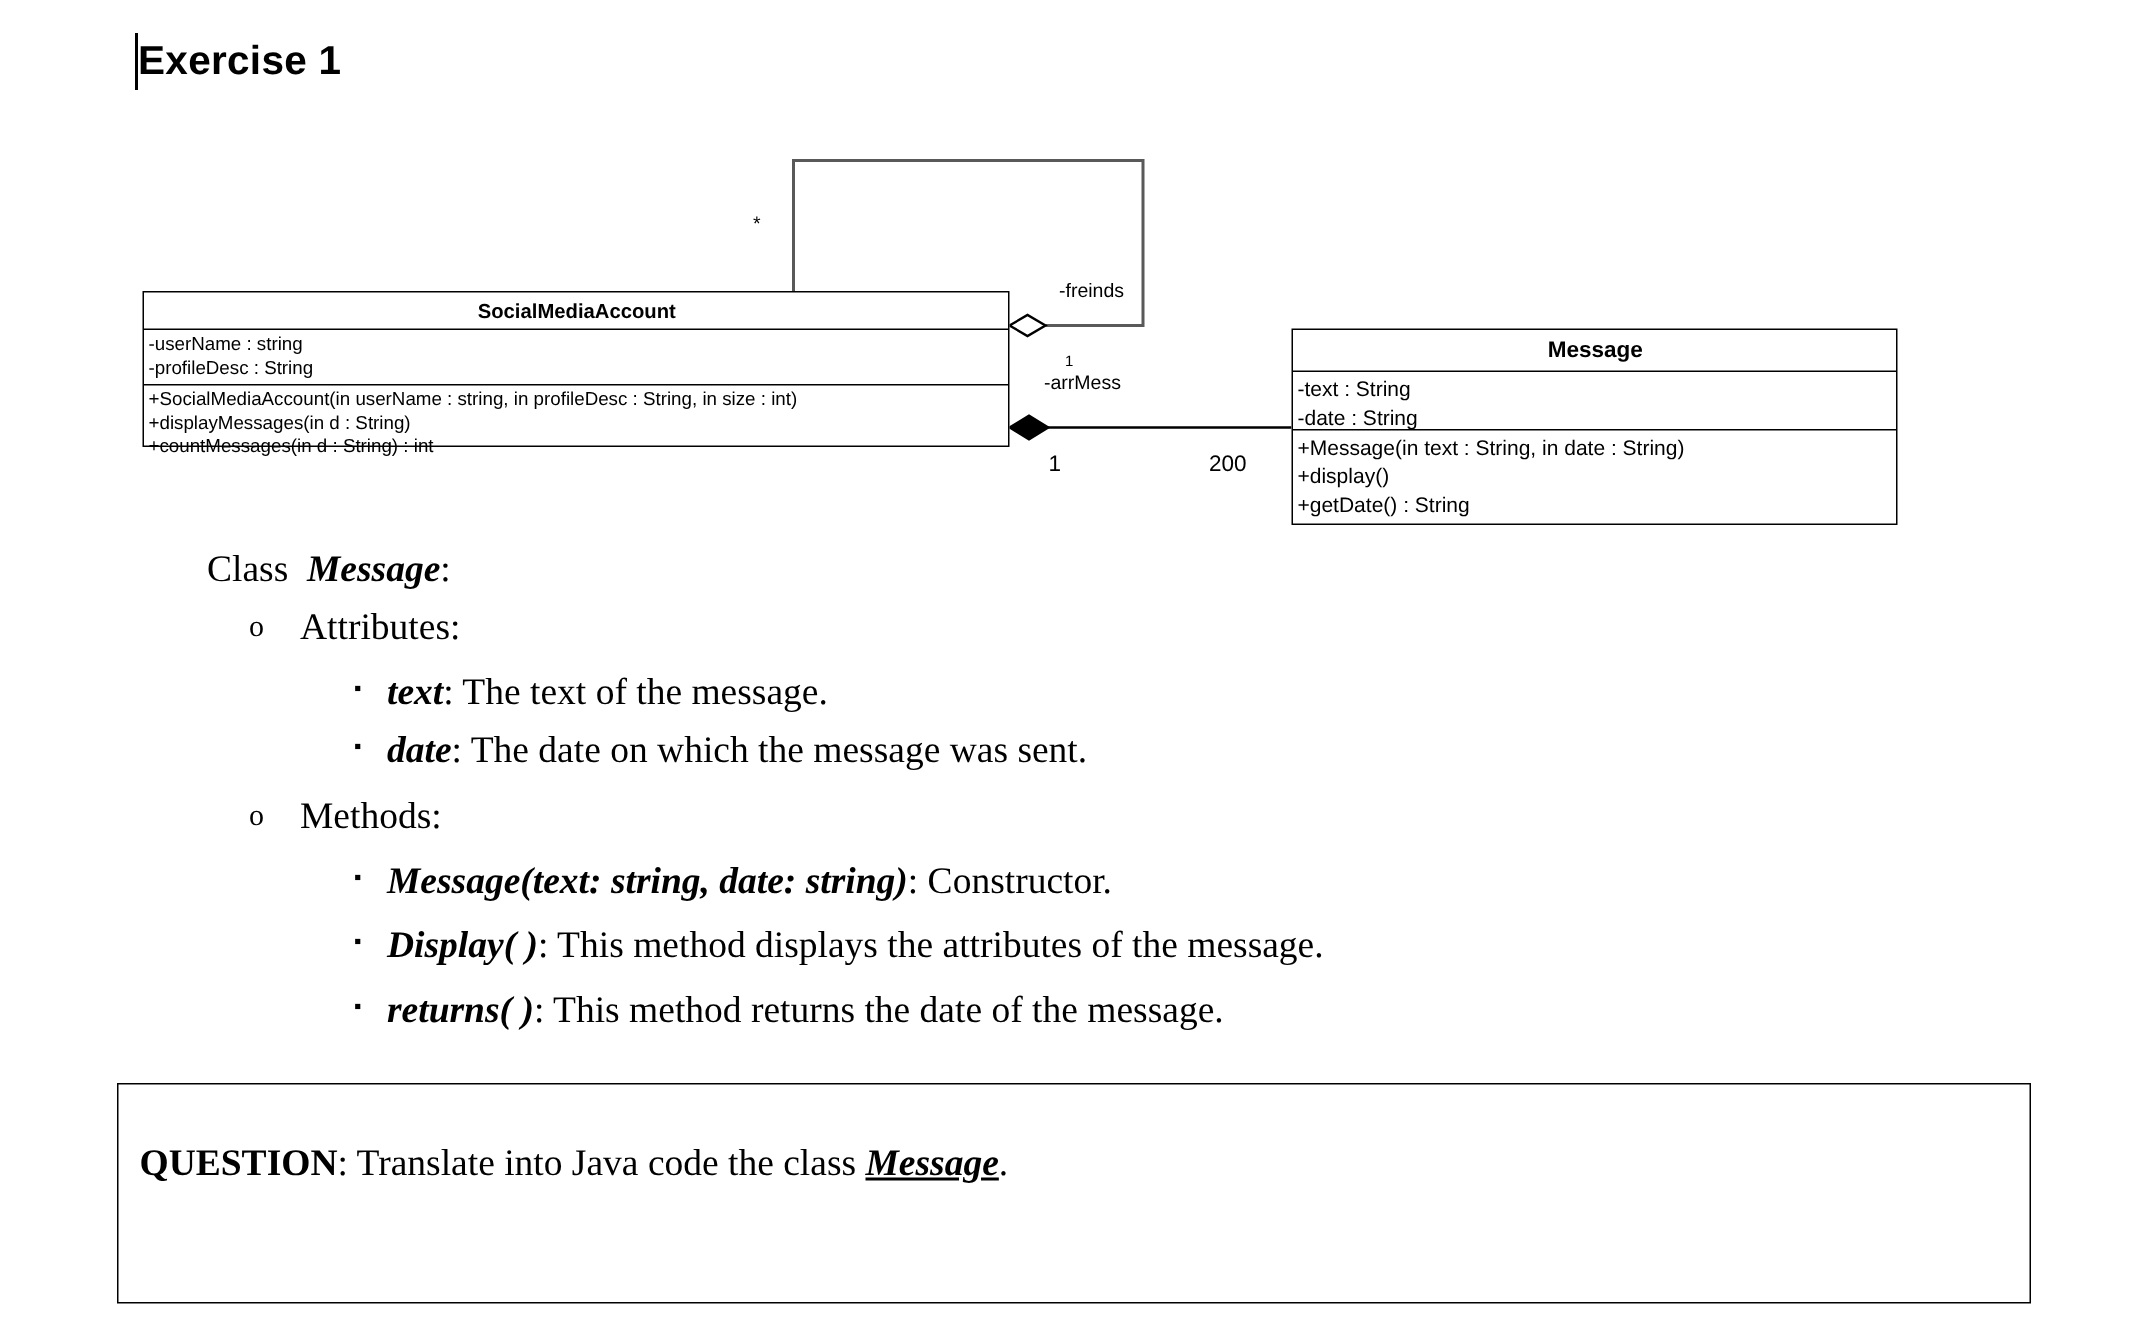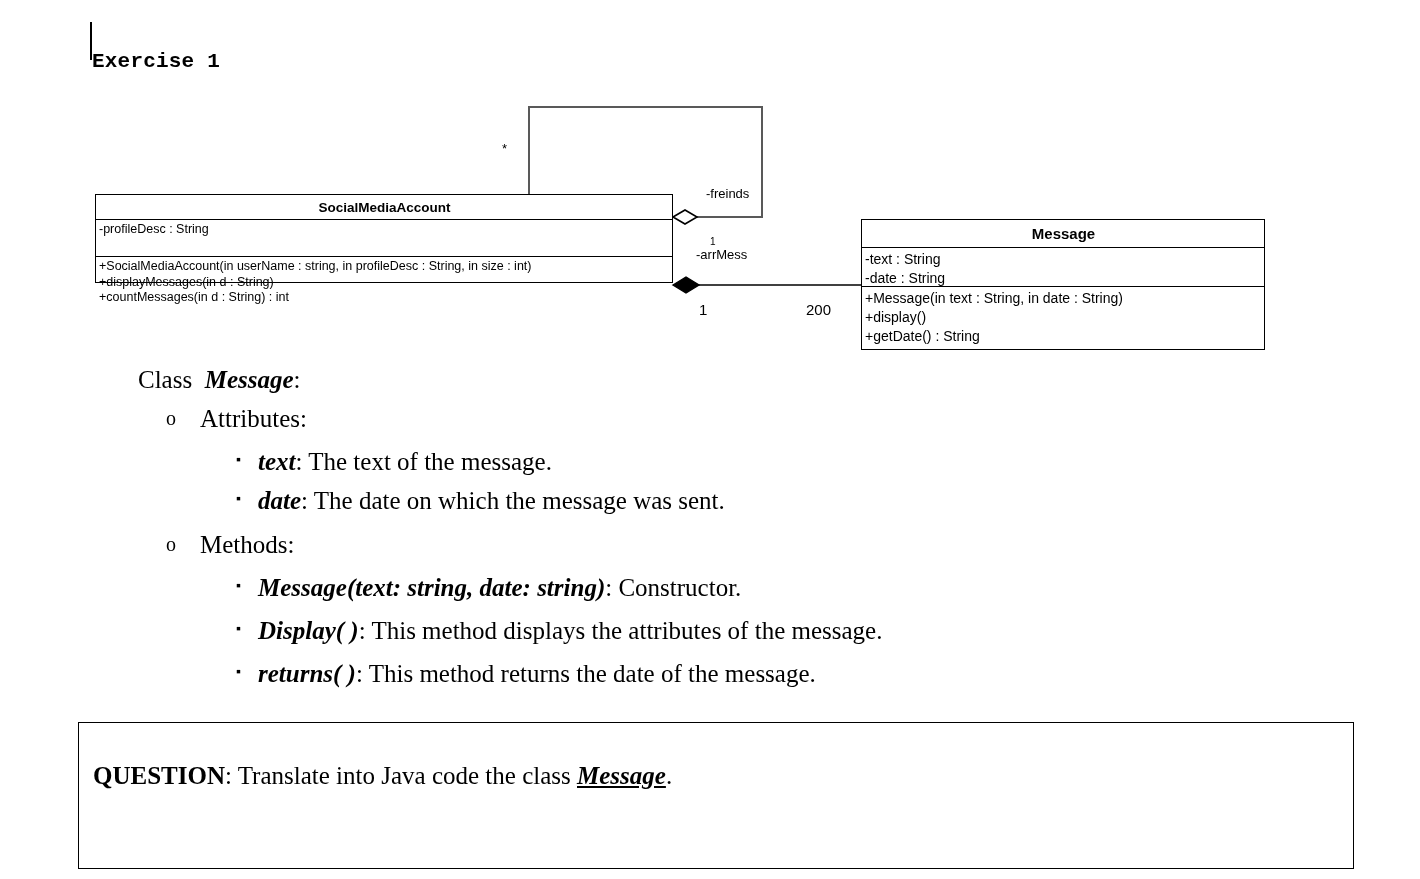--- a/index.html
+++ b/index.html
@@ -14,27 +14,26 @@
     font-family: "Liberation Serif", serif;
     color: #000000;
     overflow: hidden;
   }
 
   
   #exercise-heading {
     position: absolute;
     left: 92px;
     top: 22px;
-    font-family: Liberation Mono, monospace;
-    font-weight: bold;
-    font-size: 21px;
+    font-family: Liberation Sans, sans-serif;
+    font-weight: bold;
+    font-size: 27px;
     letter-spacing: 0.2px;
     line-height: 36px;
     white-space: nowrap;
-    margin-top: 22px;
   }
   #text-caret {
     position: absolute;
     left: 90px;
     top: 22px;
     width: 2px;
     height: 38px;
     background: #000;
   }
 
@@ -77,21 +76,21 @@
   }
   .uml-line {
     white-space: nowrap;
   }
 
   
   #class-socialmediaaccount {
     left: 95px;
     top: 194px;
     width: 578px;
-    height: 89px;
+    height: 104px;
   }
   #class-socialmediaaccount .c-name { height: 24px; }
   #class-socialmediaaccount .c-attrs { height: 37px; }
   #class-socialmediaaccount .c-ops { height: 43px; }
 
   
   #class-message {
     left: 861px;
     top: 219px;
     width: 404px;
@@ -218,20 +217,21 @@
     </g>
 
     <g>
       <polygon points="673,285 686,277 699,285 686,293" fill="#000000" stroke="#000000" stroke-width="1.4"></polygon>
     </g>
   </svg>
 
   <div class="uml-class" id="class-socialmediaaccount">
     <div class="uml-compartment uml-name c-name">SocialMediaAccount</div>
     <div class="uml-compartment divided c-attrs">
+      <div class="uml-line">-userName : string</div>
       <div class="uml-line">-profileDesc : String</div>
     </div>
     <div class="uml-compartment divided c-ops">
       <div class="uml-line">+SocialMediaAccount(in userName : string, in profileDesc : String, in size : int)</div>
       <div class="uml-line">+displayMessages(in d : String)</div>
       <div class="uml-line">+countMessages(in d : String) : int</div>
     </div>
   </div>
 
   <div class="uml-class" id="class-message">

